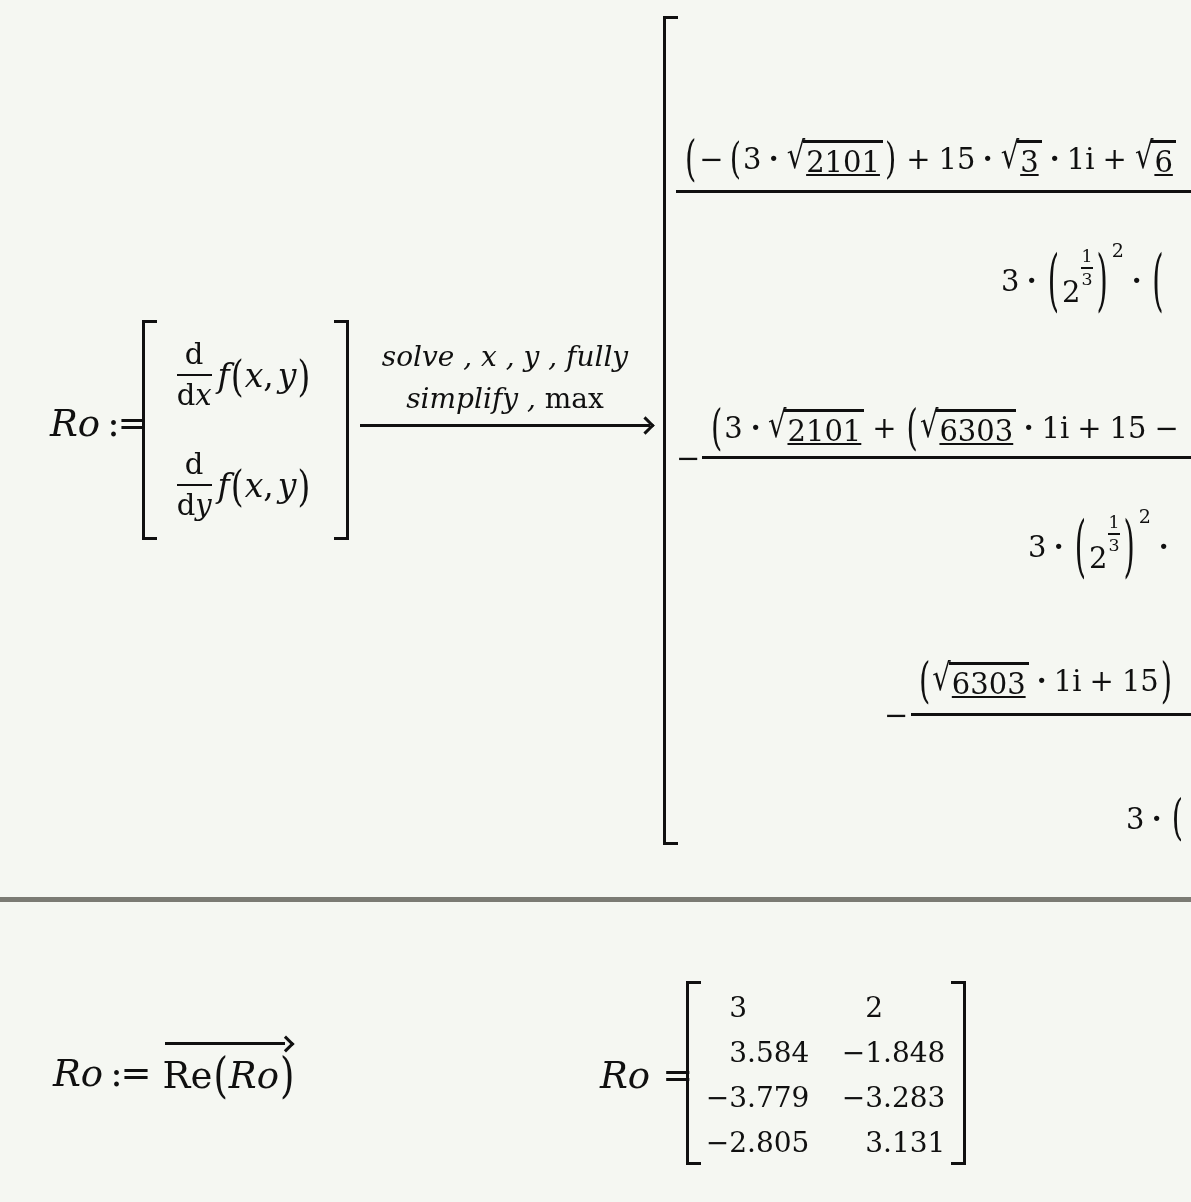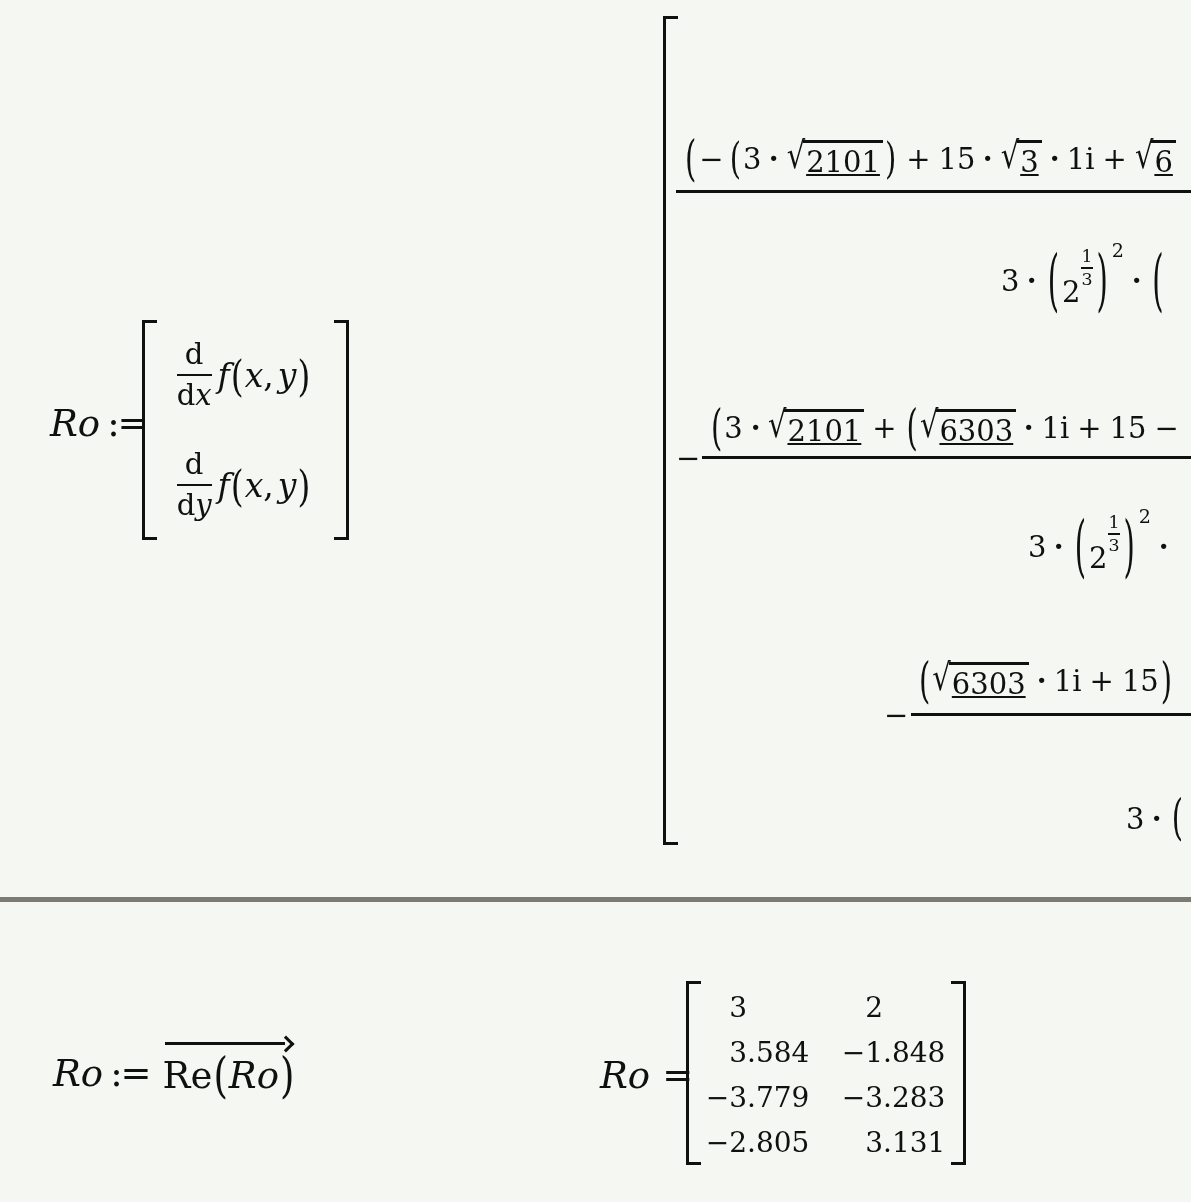--- a/index.html
+++ b/index.html
@@ -101,20 +101,25 @@
         <span class="pf">(</span>
         <span class="it">x</span>
         <span>,</span>
         <span class="it" style="margin-left:4px;">y</span>
         <span class="pf">)</span>
       </span>
     </div>
   </div>
   <div class="abs bracket-r" style="left:334px;top:320px;height:220px;"></div>
 
+  <div class="abs maparrow" style="left:360px;top:336px;width:290px;">
+    <div class="mlabel it">solve , x , y , fully</div>
+    <div class="mlabel"><span class="it">simplify ,</span> <span>max</span></div>
+    <div class="shaft"></div>
+  </div>
 
   <div class="abs bracket-l" style="left:663px;top:16px;height:829px;"></div>
 
   <div class="abs row m29" style="left:683px;top:127px;height:64px;">
     <span class="par pbig">(</span>
       <span class="opn">−</span>
       <span class="par">(</span>
       <span>3</span>
       <span class="dot">·</span>
       <span class="sqrt">

